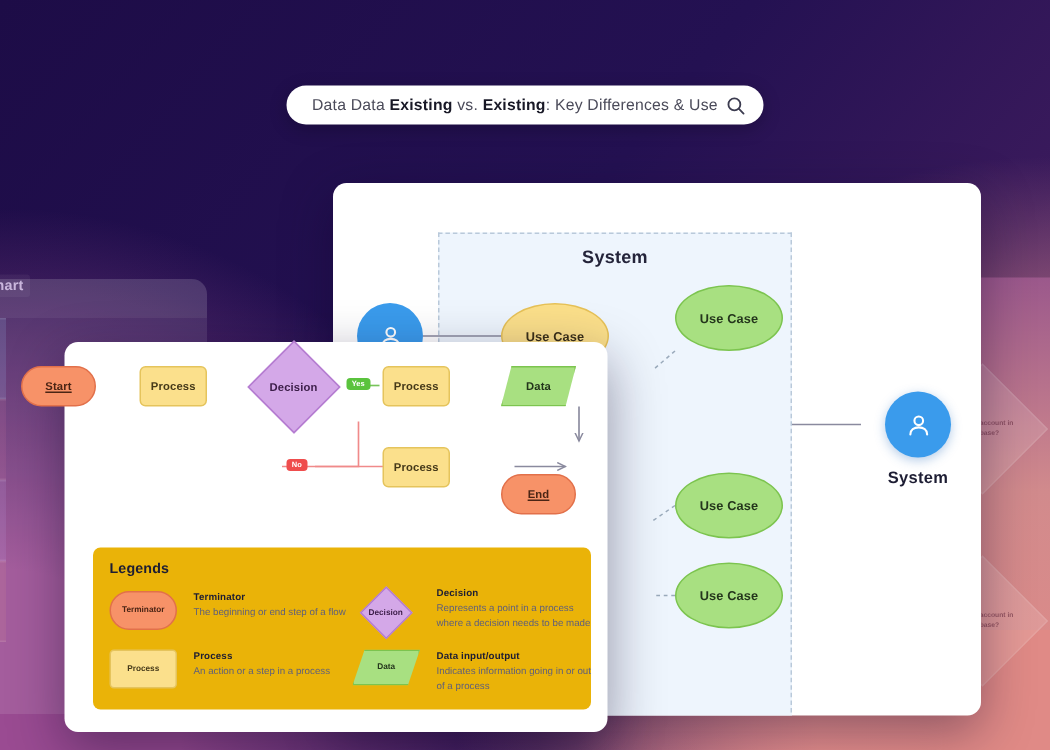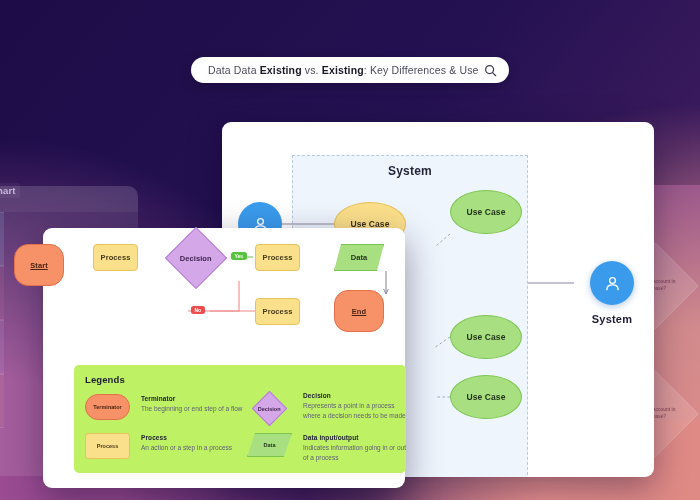--- a/index.html
+++ b/index.html
@@ -168,21 +168,21 @@
     overflow:hidden;
   }
 
   .node {
     position:absolute;
     display:flex; align-items:center; justify-content:center;
     font-size:7.5px; font-weight:700; letter-spacing:.1px;
     text-align:center;
   }
   .n-term {
-    width:50px; height:42px; border-radius:14px;
+    width:50px; height:27px; border-radius:14px;
     background:#f79268; border:1.3px solid #e2704a; color:#4a2414;text-decoration:underline;
   }
   .n-proc {
     width:45px; height:27px; border-radius:4px;
     background:#fbe08c; border:1.3px solid #e5c45c; color:#453919;
   }
   .n-dec {
     width:44px; height:44px;
     background:#d4a8e8; border:1.3px solid #b47cd0;
     transform:rotate(45deg);
@@ -194,38 +194,38 @@
     background:#a8e081; border:1.3px solid #7cc44f; color:#24351c;
     clip-path:polygon(14% 0, 100% 0, 86% 100%, 0 100%);
   }
 
   #node-start   { left:14px; top:244px; }
   #node-proc-1  { left:93px; top:244px; }
   #node-decision{ left:174px; top:236px; }
   #node-proc-2  { left:255px; top:244px; }
   #node-data    { left:334px; top:244px; }
   #node-proc-3  { left:255px; top:298px; }
-  #node-end     { left:334px; top:290px; }
+  #node-end     { left:334px; top:316px; }
 
   .label-badge {
     position:absolute;
     font-size:5px; font-weight:700; color:#ffffff;
     padding:1.5px 3.5px; border-radius:2.5px;
     line-height:1;
   }
   #badge-yes { left:231px; top:252px; background:#5ac33d; }
   #badge-no  { left:191px; top:306px; background:#ef4d4d; }
 
   #flow-svg { position:absolute; left:0; top:0; width:700px; height:500px; pointer-events:none; }
 
   
   #legends-box {
-    position:absolute; left:74px; top:365px;
+    position:absolute; left:62px; top:365px;
     width:332px; height:108px;
-    background:#bef264;
+    background:#eab308;
     border-radius:5px;
     z-index:25;
   }
   #legends-title {
     position:absolute; left:11px; top:9px;
     font-size:9.5px; font-weight:700; color:#1d1d33;
     letter-spacing:.1px;
   }
   .legend-item { position:absolute; display:flex; align-items:flex-start; }
   #legend-terminator { left:11px; top:29px; }

